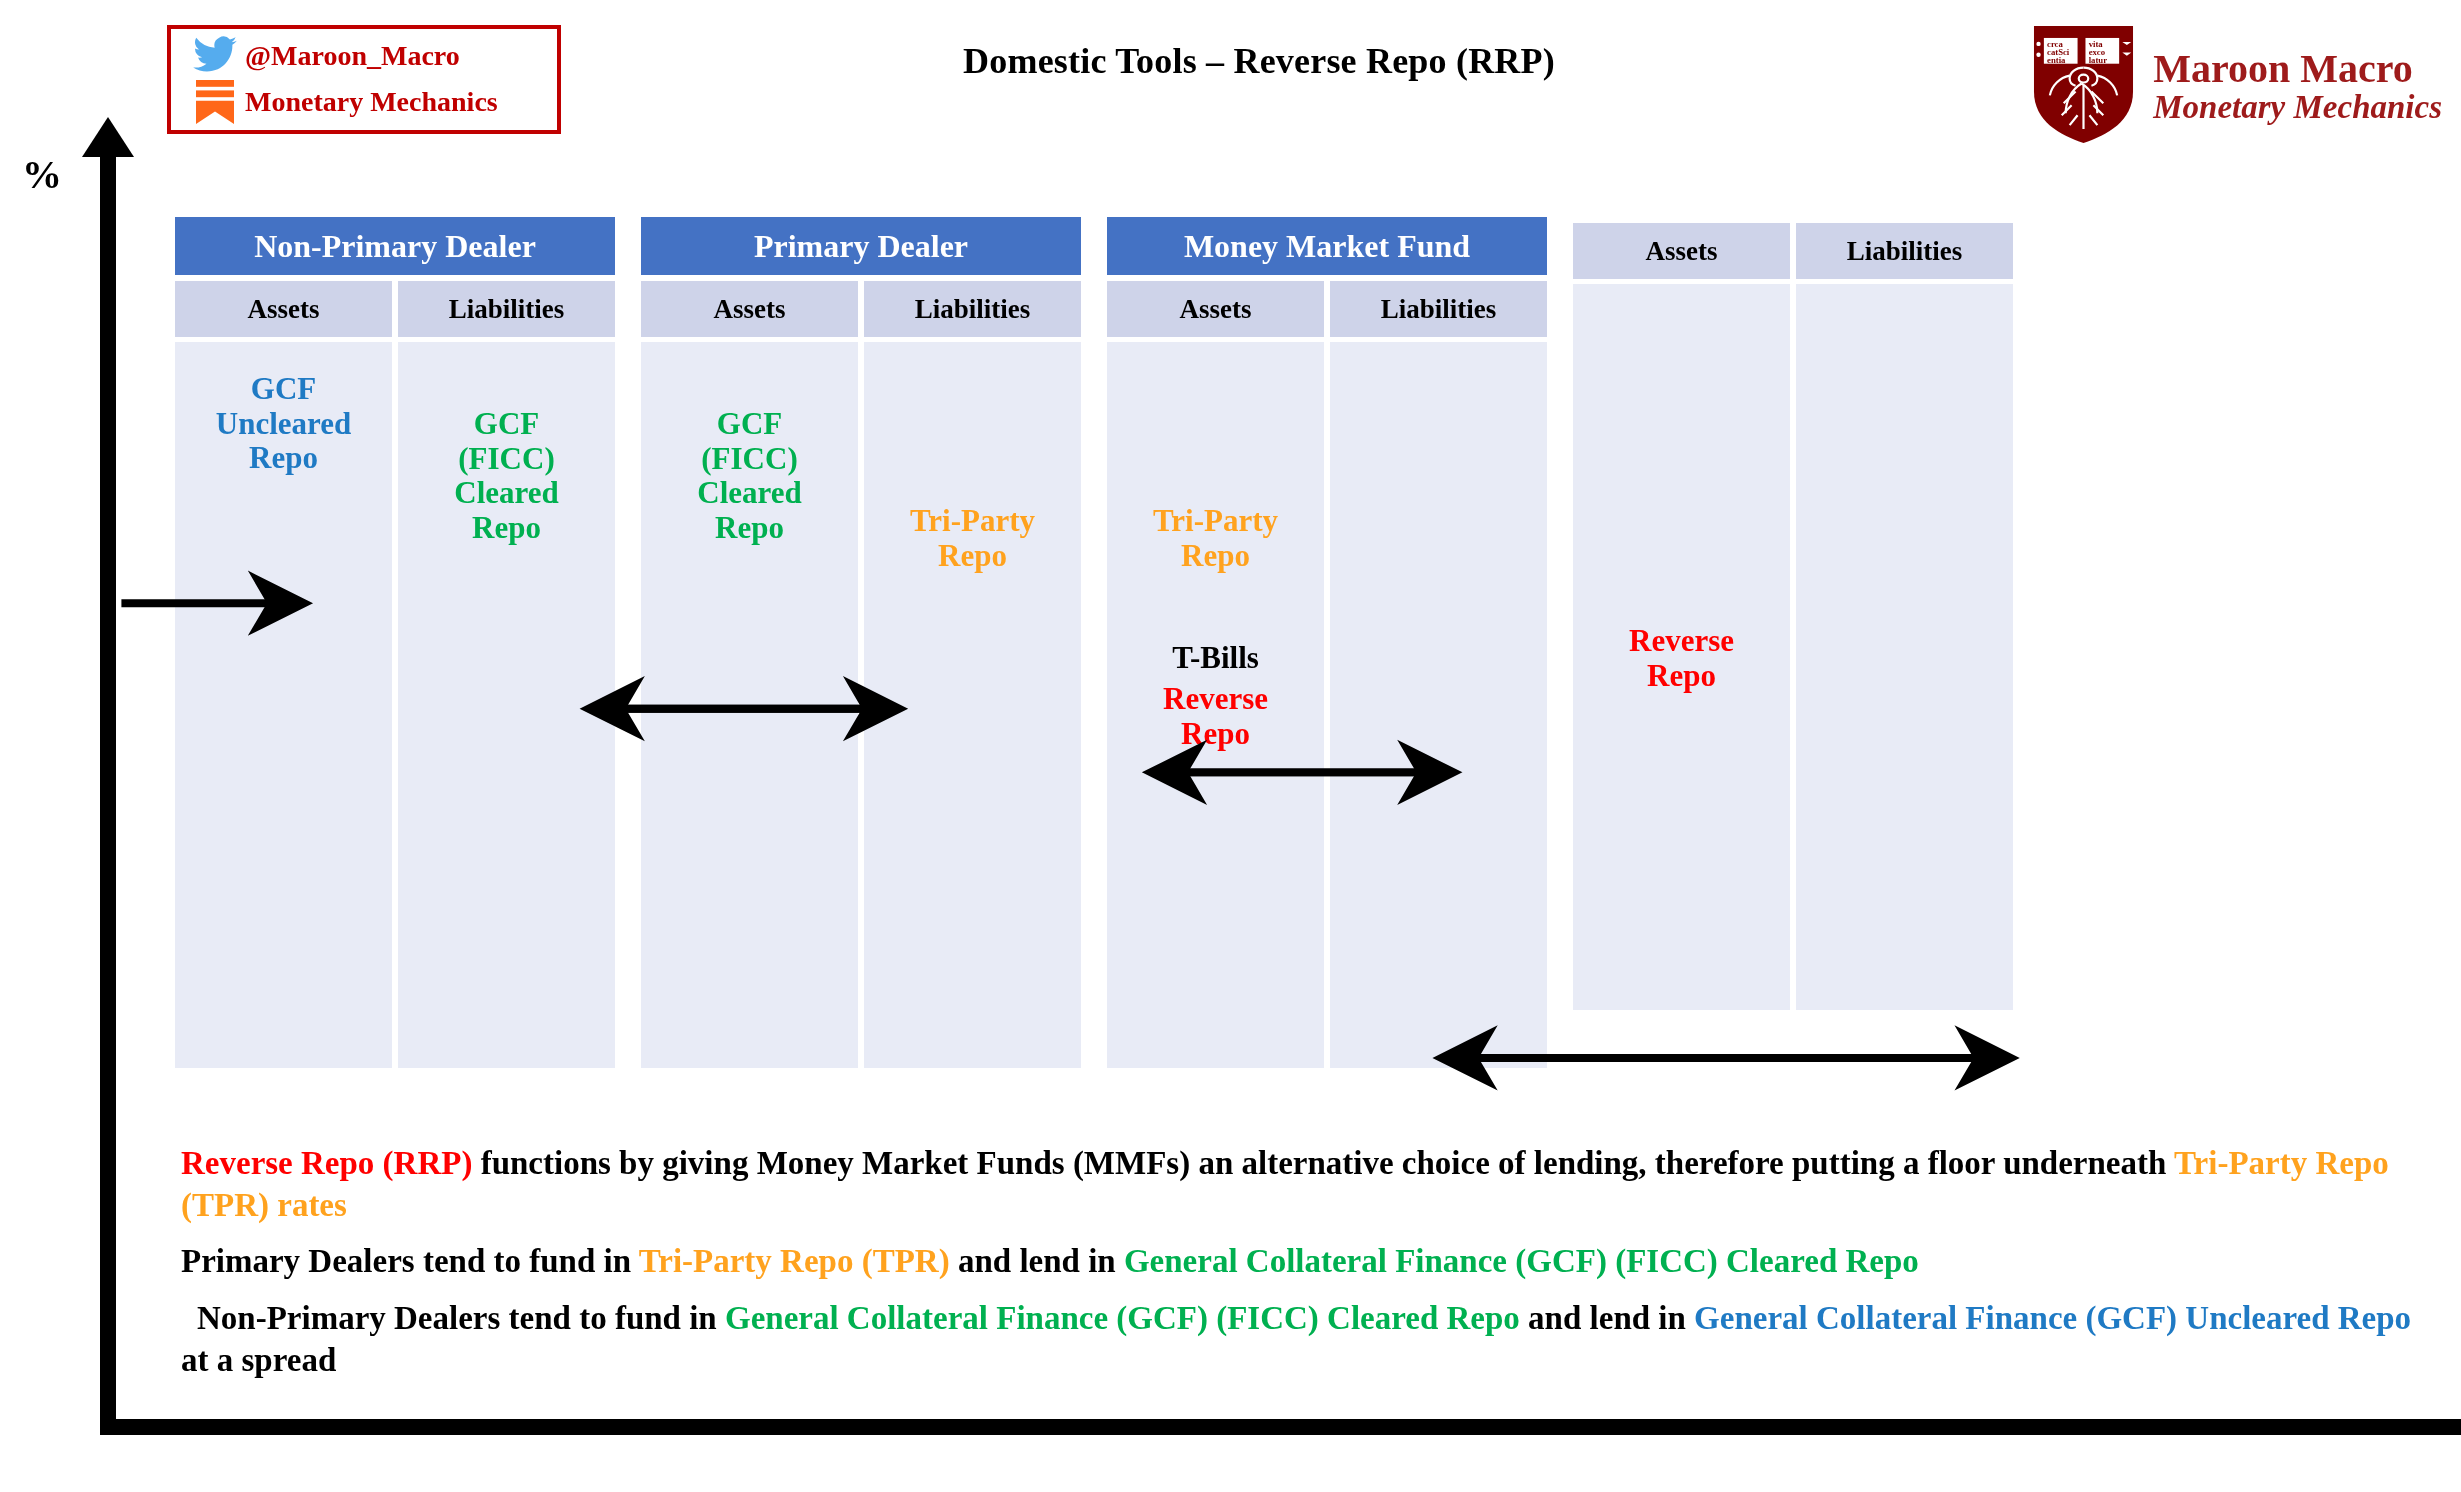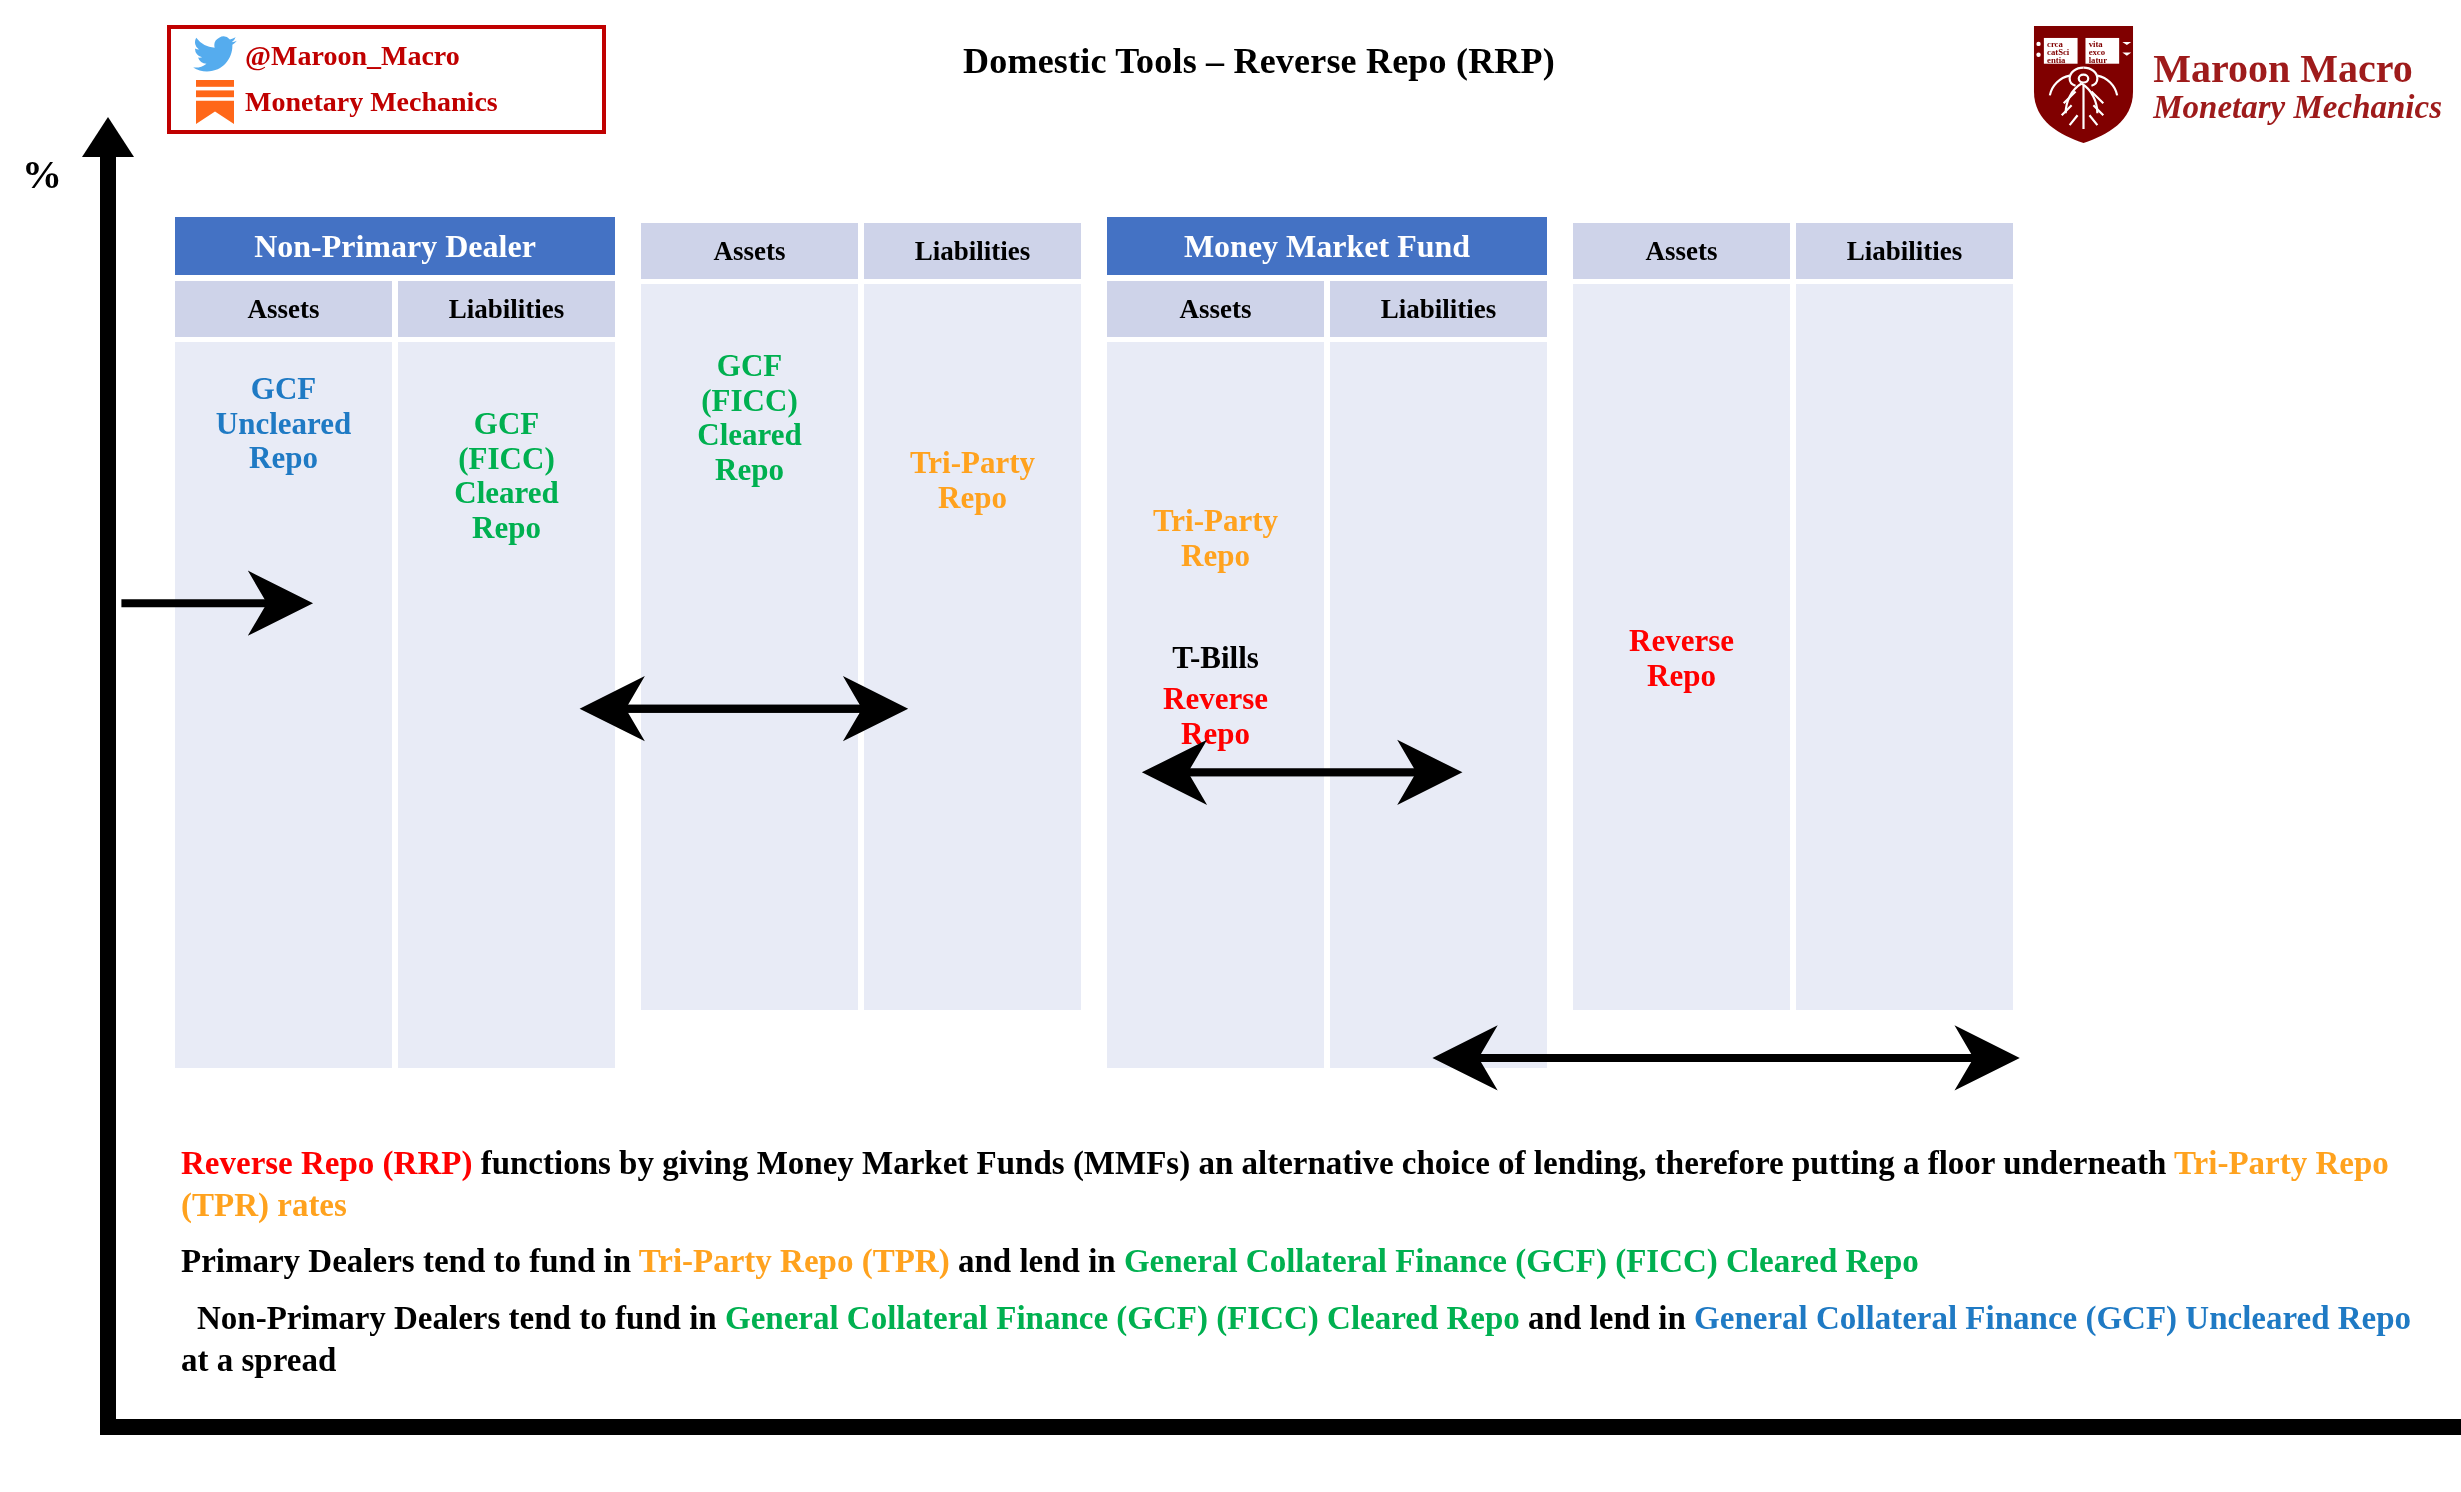--- a/index.html
+++ b/index.html
@@ -2,21 +2,21 @@
 <html><head>
 <meta charset="utf-8">
 <style>
   html,body{margin:0;padding:0;background:#ffffff;}
   body{width:2462px;height:1493px;position:relative;
        font-family:"Liberation Serif","DejaVu Serif",serif;
        overflow:hidden;}
 
   
   #badge{
-    position:absolute;left:167px;top:25px;width:439px;height:109px;
+    position:absolute;left:167px;top:25px;width:394px;height:109px;
     border:4px solid #C00000;background:#ffffff;box-sizing:border-box;
     display:flex;flex-direction:column;justify-content:center;
     padding:4px 0 4px 14px;
   }
   .badge-row{display:flex;align-items:center;height:48px;}
   .badge-ico{width:60px;display:flex;align-items:center;justify-content:center;flex:none;}
   .badge-txt{font-size:28px;font-weight:bold;color:#C00000;
              font-family:"Liberation Serif","DejaVu Serif",serif;white-space:nowrap;}
 
   #page-title{
@@ -147,20 +147,21 @@
           <div class="col-body">
             <div class="item" style="color: rgb(0, 176, 80); position: absolute; left: 0px; right: 0px; top: 65px;">GCF
 (FICC)
 Cleared
 Repo</div>
           </div>
         </div>
       </div>
     </div>
     <div class="entity">
+      <div class="entity-title">Primary Dealer</div>
       <div class="cols">
         <div class="col">
           <div class="col-head">Assets</div>
           <div class="col-body">
             <div class="item" style="color: rgb(0, 176, 80); position: absolute; left: 0px; right: 0px; top: 65px;">GCF
 (FICC)
 Cleared
 Repo</div>
           </div>
         </div>

